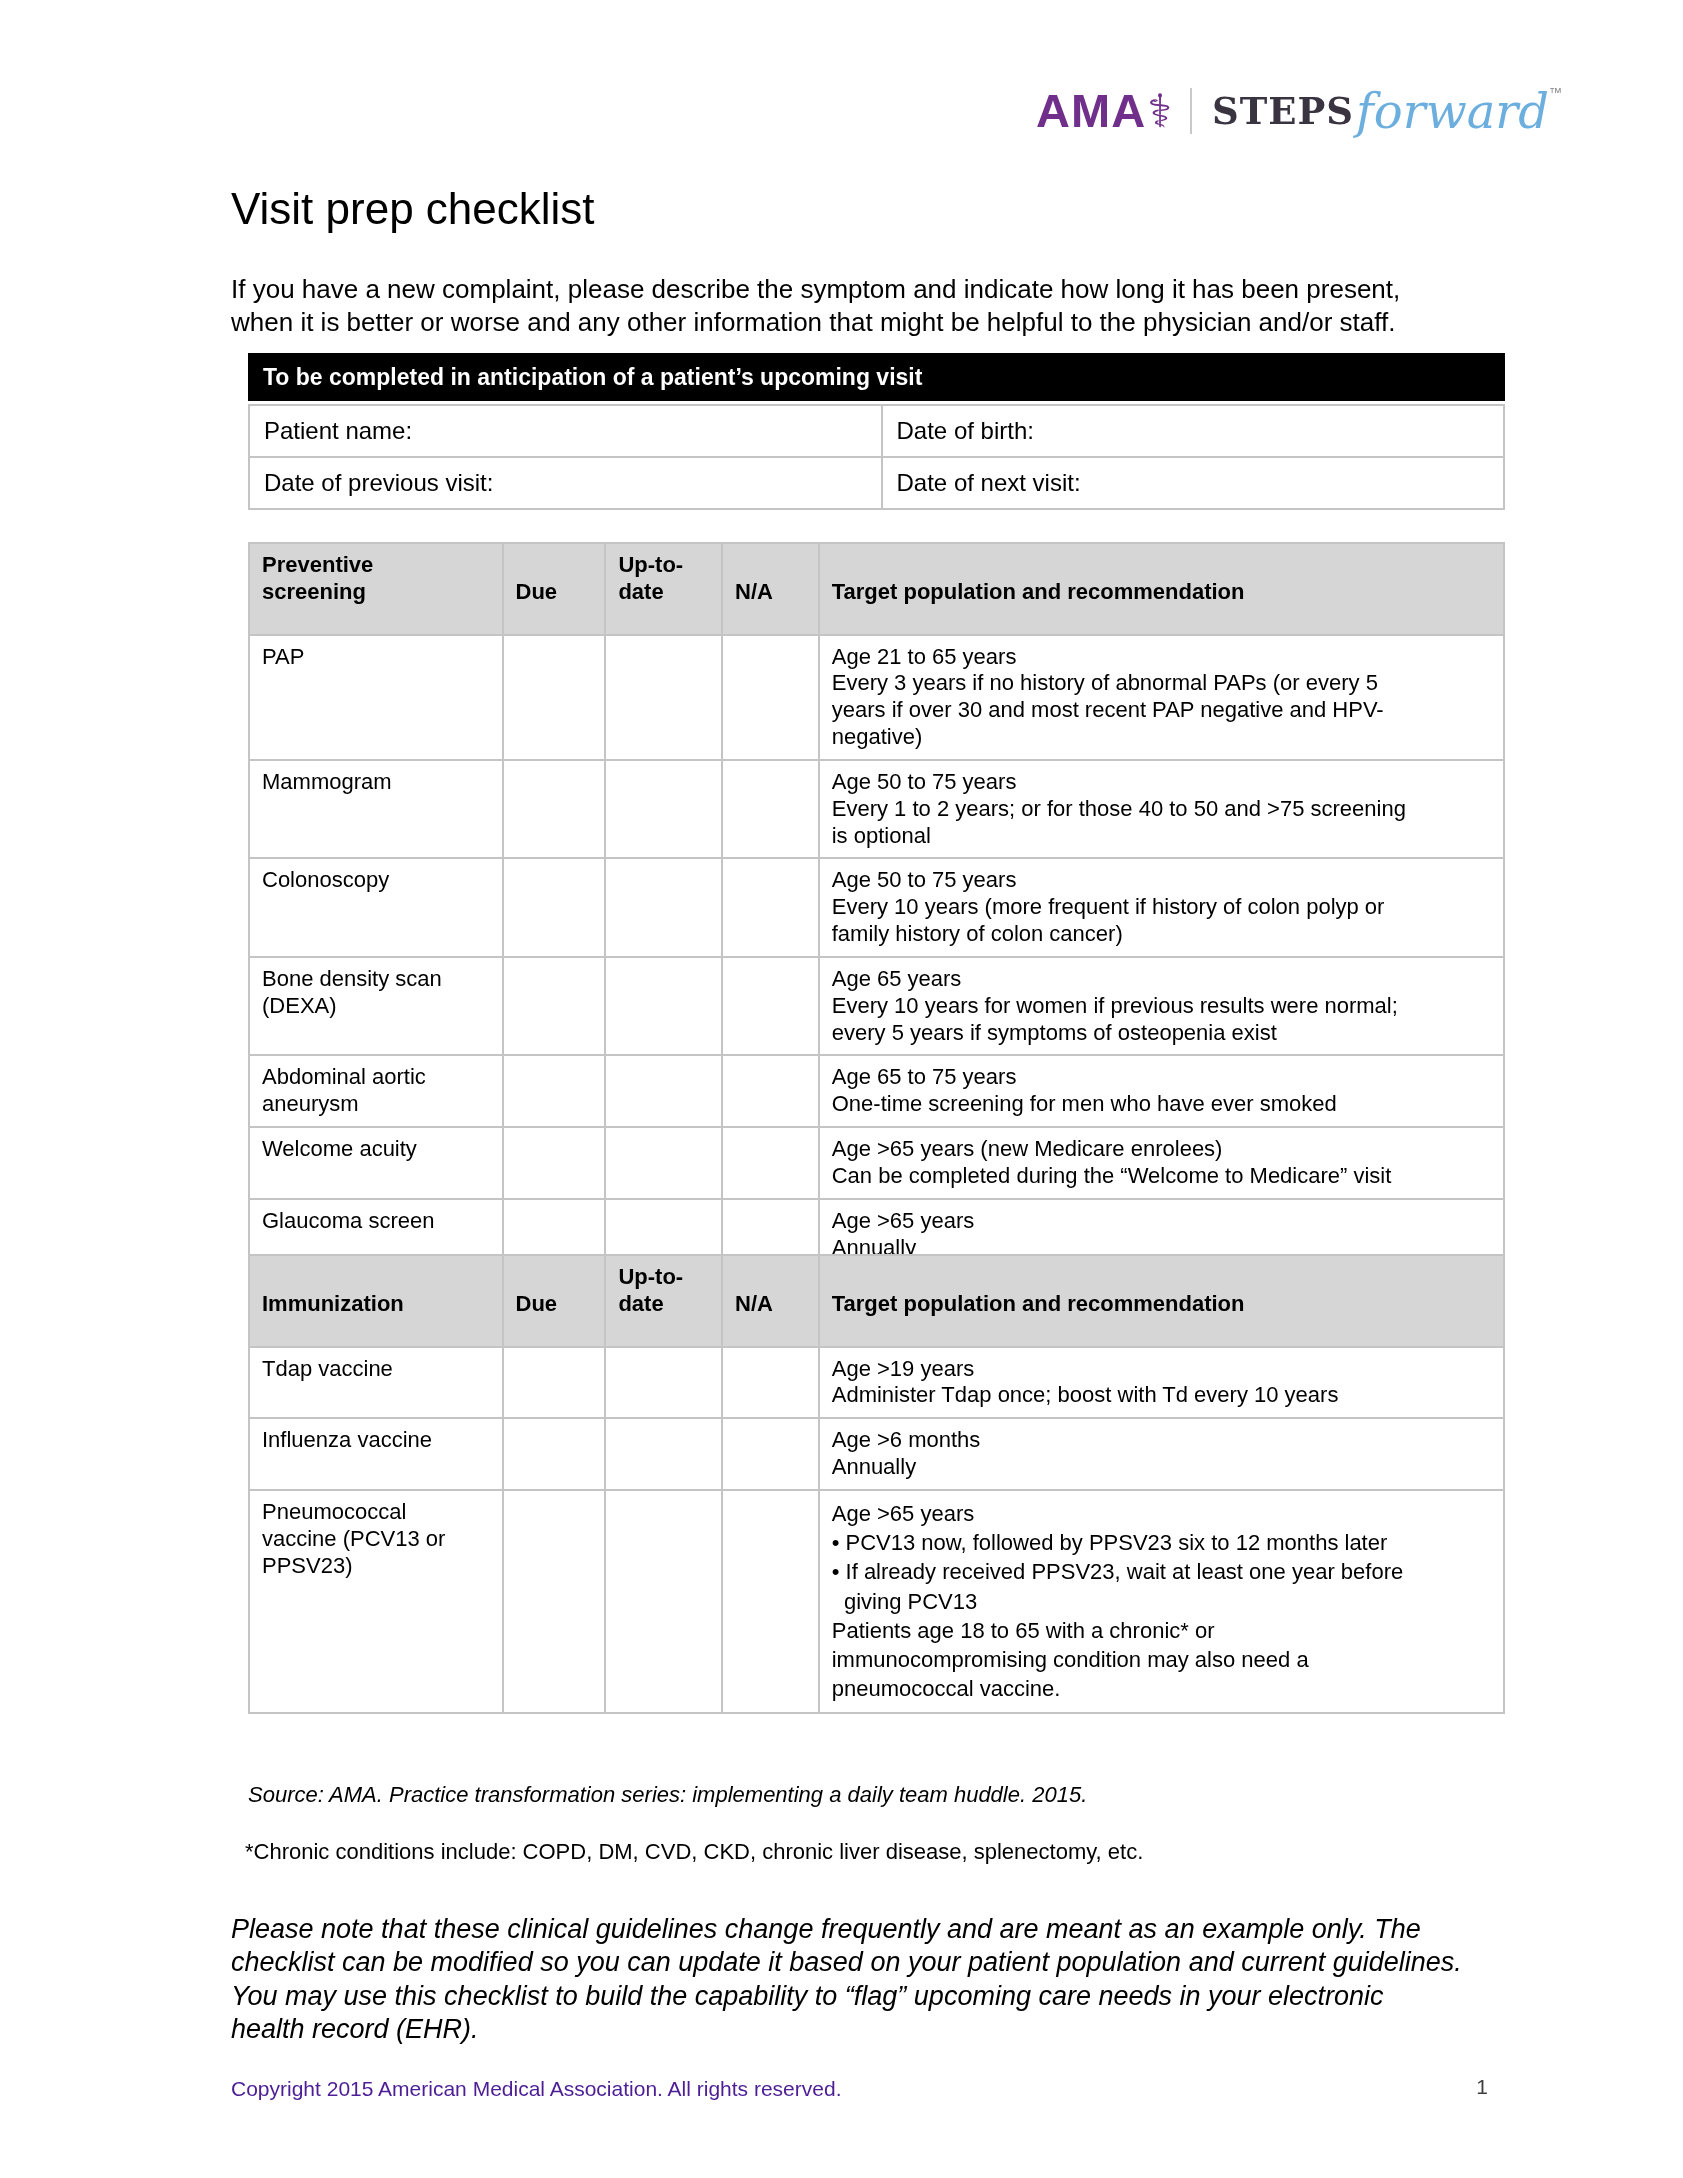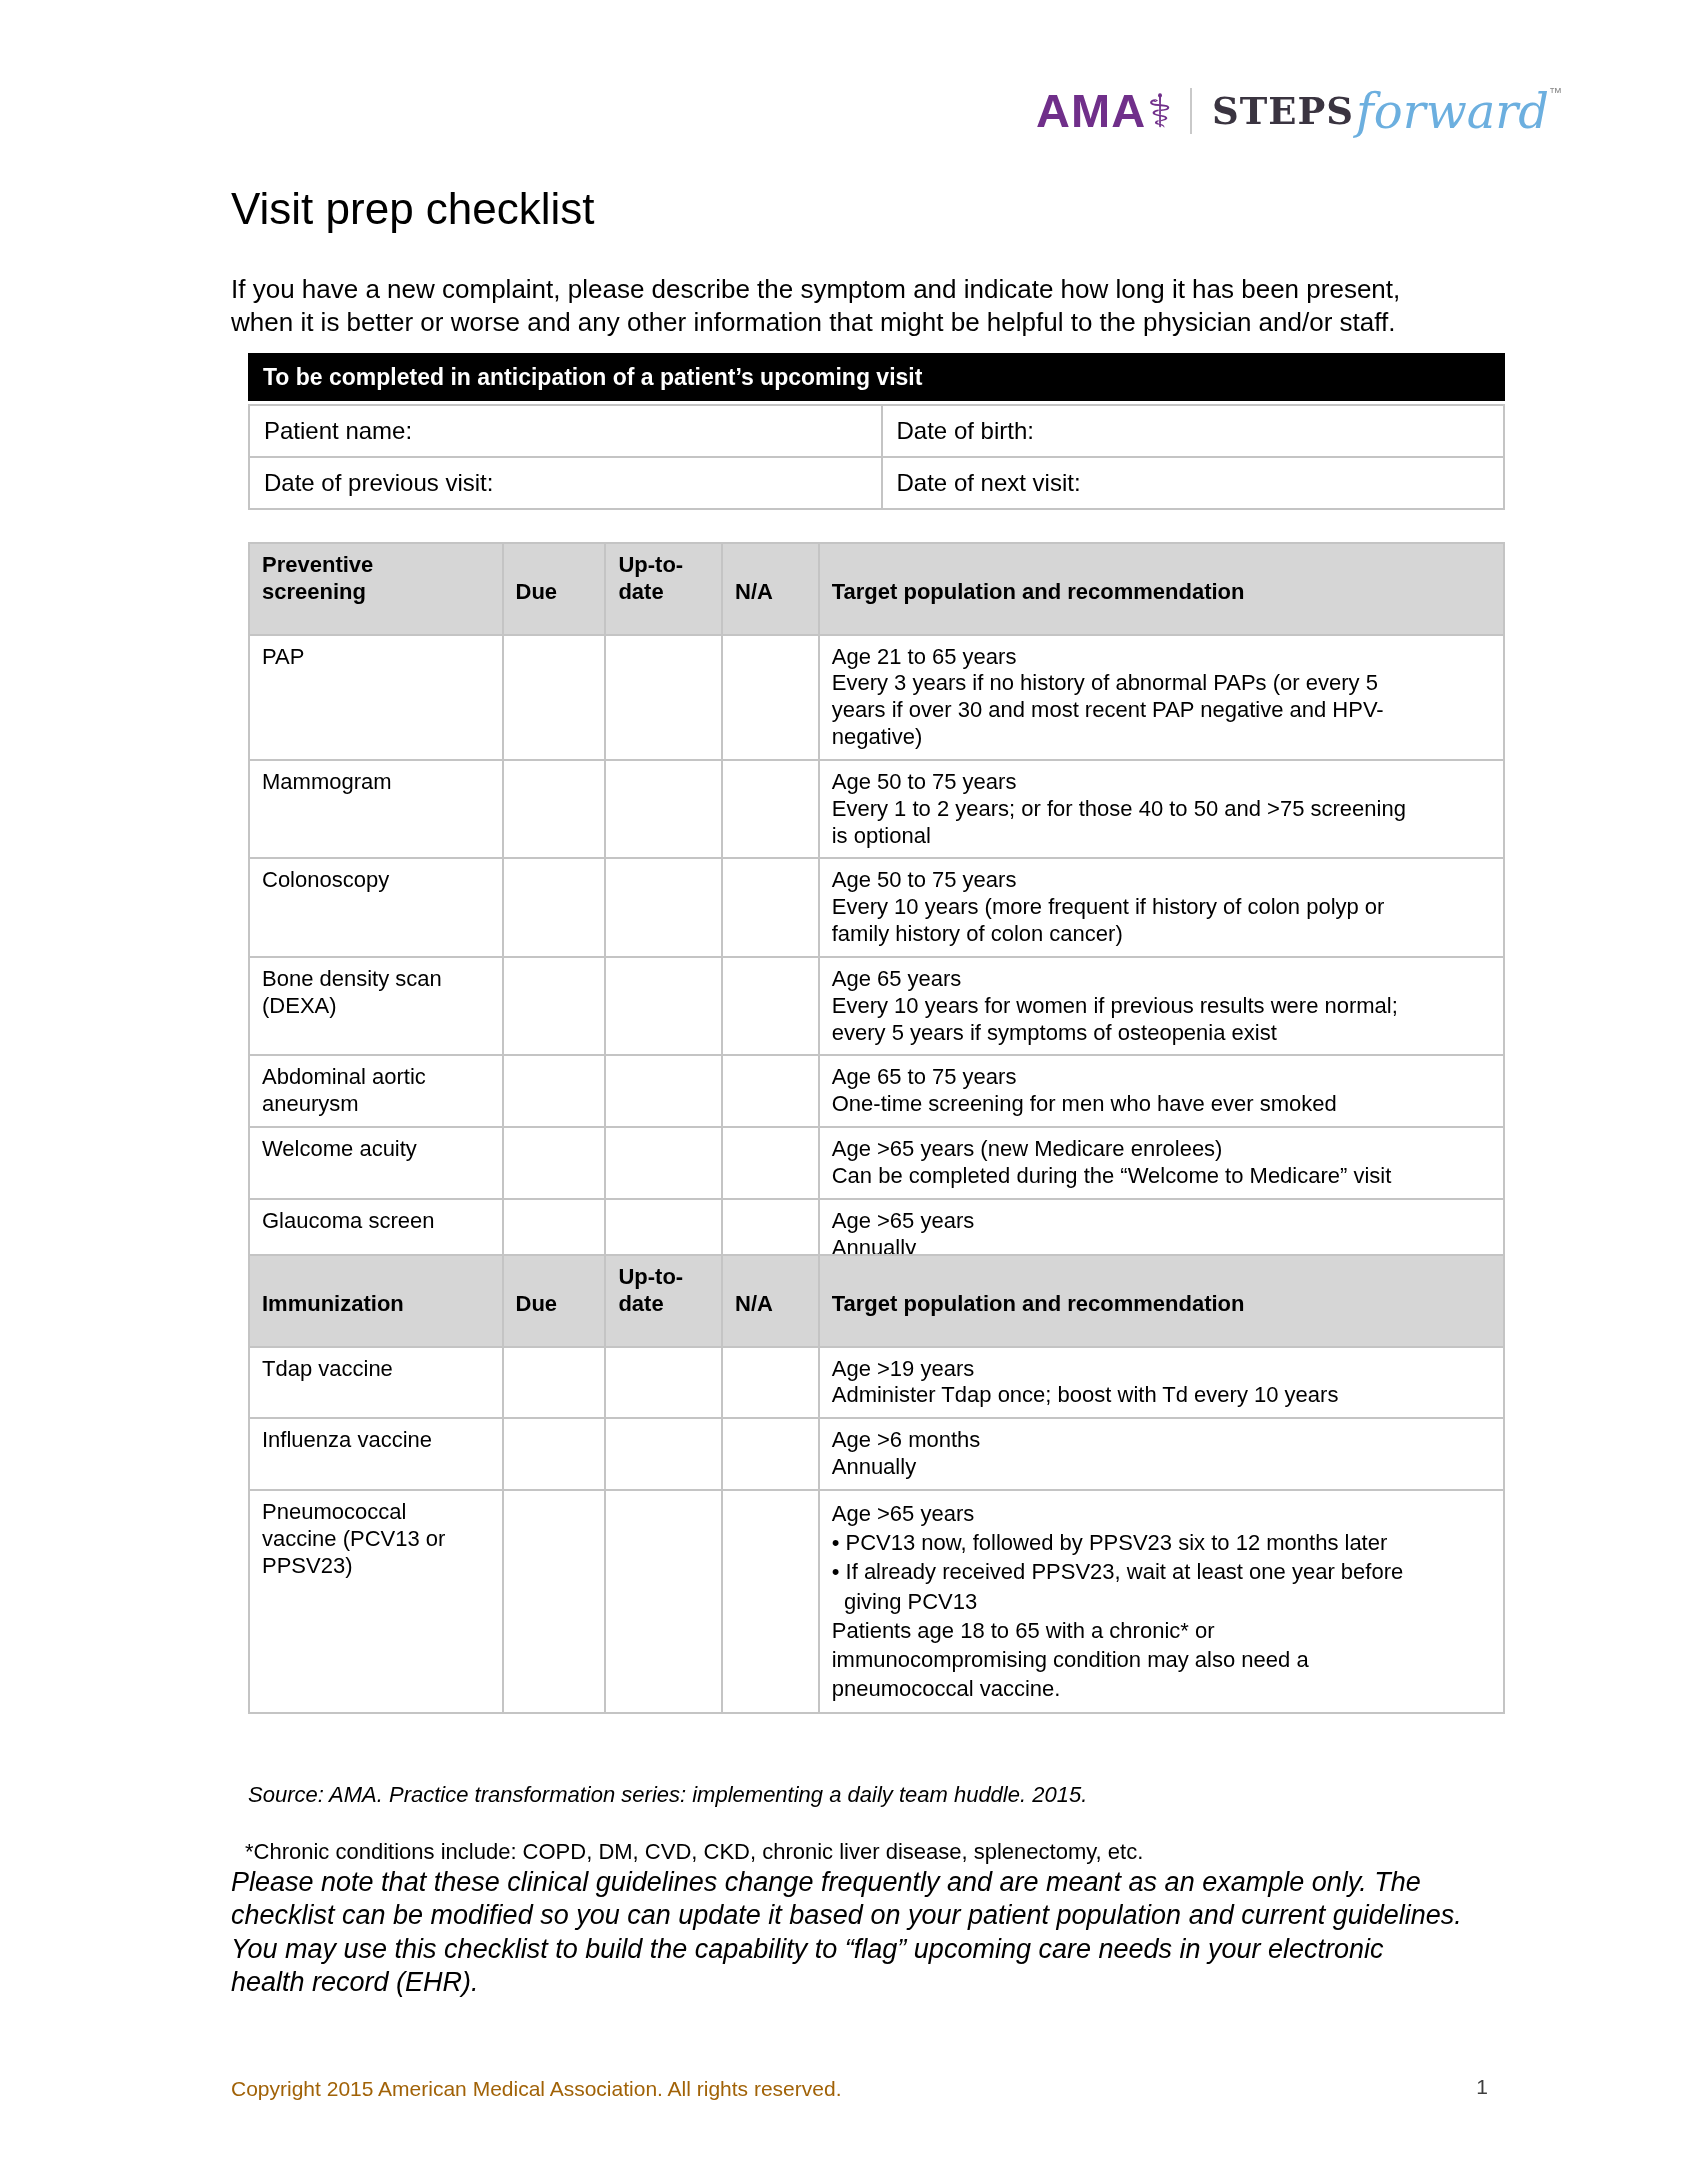--- a/index.html
+++ b/index.html
@@ -46,23 +46,23 @@
   }
   .check-table thead th {
     background:#d6d6d6; font-weight:bold; vertical-align:bottom; padding-bottom:28px;
   }
   .screening-table { position:absolute; top:542px; left:17px; }
   .immunization-table { position:absolute; top:1254px; left:17px; }
   .immunization-table td.target-spaced { line-height:1.33; }
 
   .source-note { position:absolute; top:1782px; left:17px; font-size:22px; font-style:italic; }
   .footnote { position:absolute; top:1839px; left:14px; font-size:22px; }
-  .disclaimer { position:absolute; top:1866px; left:0; width:1269px; font-size:27px; font-style:italic; line-height:1.24; white-space:pre-wrap; }
-
-  .footer-copyright { position:absolute; top:2077px; left:0; font-size:21px; color:#a16207; }
+  .disclaimer { position:absolute; top:1913px; left:0; width:1269px; font-size:27px; font-style:italic; line-height:1.24; white-space:pre-wrap; }
+
+  .footer-copyright { position:absolute; top:2077px; left:0; font-size:21px; color:#4c1d95; }
   .footer-page { position:absolute; top:2075px; left:0; width:1257px; text-align:right; font-size:21px; color:#3f3f3f; }
 </style>
 </head>
 <body>
 
 <div class="page">
 
   <div class="logo">
     <span class="ama">AMA</span>
     <span class="caduceus">⚕</span>

